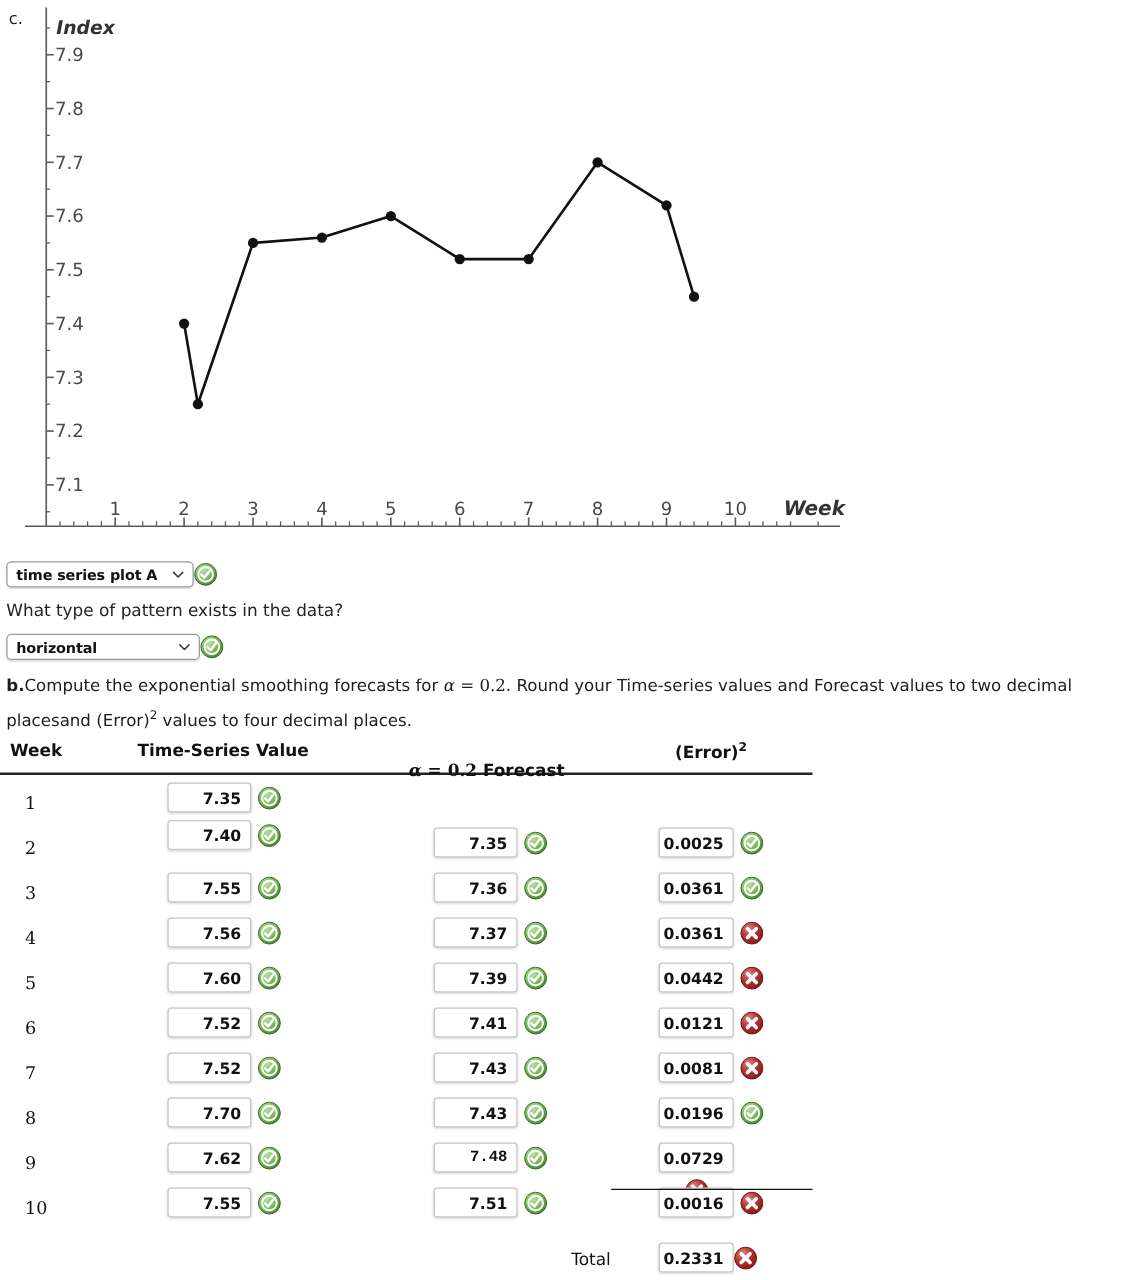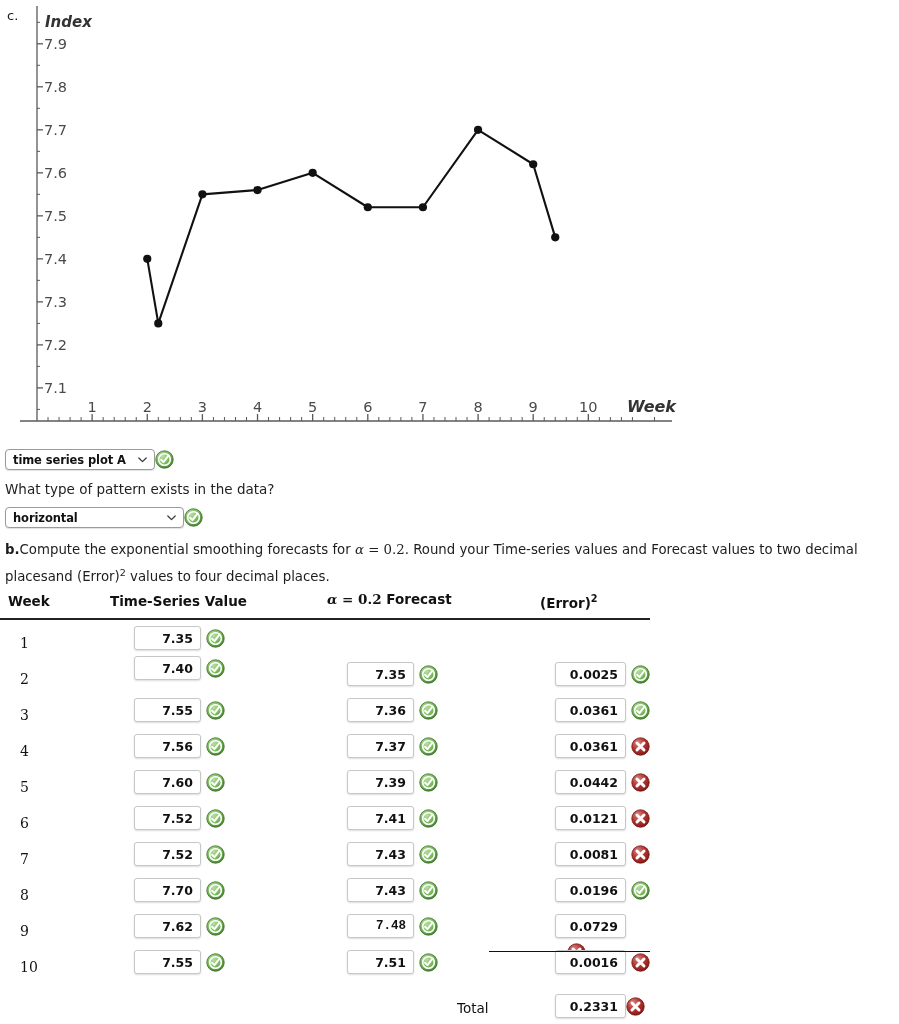--- a/index.html
+++ b/index.html
@@ -106,21 +106,21 @@
   }
   .th {
     position: absolute;
     font-weight: bold;
     font-size: 13.5px;
     color: #111;
     white-space: nowrap;
   }
   .th-week     { left: 8px;   top: 3px; }
   .th-value    { left: 110px; top: 3px; }
-  .th-forecast { left: 327px; top: 1px; }
+  .th-forecast { left: 327px; top: 19px; }
   .th-error    { left: 540px; top: 3px; }
 
   .rows { position: relative; }
   .row {
     position: relative;
     height: 36px;
   }
   .wk {
     position: absolute;
     left: 20px;
@@ -148,21 +148,21 @@
     box-shadow: 0 1px 2px rgba(0,0,0,.14);
     display: flex;
     align-items: center;
     justify-content: flex-end;
     padding-right: 7px;
     box-sizing: border-box;
     font-weight: bold;
     font-size: 12.5px;
     color: #111;
   }
-  .inbox.wide { width: 71px; margin-left: 28px; }
+  .inbox.wide { width: 60px; }
 
   .mark { width: 19px; height: 19px; flex: 0 0 auto; display: block; }
 
   
   .total-rule {
     position: absolute;
     left: 489px;
     top: 361px;
     width: 161px;
     height: 0;
@@ -319,21 +319,21 @@
     </defs>
     <circle cx="10" cy="10" r="9.2" fill="url(#gok1)" stroke="#356d21" stroke-width="0.8"></circle>
     <circle cx="10" cy="10" r="6.1" fill="none" stroke="#ffffff" stroke-width="1.7"></circle>
     <path d="M6.4 10.2 L8.9 12.8 L14.2 5.9" fill="none" stroke="#ffffff" stroke-width="2.1" stroke-linecap="round" stroke-linejoin="round"></path>
   </svg>
 </div>
 
 <div class="question-text">What type of pattern exists in the data?</div>
 
 <div class="dd-row" style="left:5px; top:507px;">
-  <div class="dropdown" style="width:179px;">
+  <div class="dropdown" style="width:155px;">
     <span class="dd-text">horizontal</span>
     <svg class="chev" viewBox="0 0 12 12">
       <path d="M2 4.3 L6 8.3 L10 4.3" fill="none" stroke="#3b3b3b" stroke-width="1.4" stroke-linecap="round" stroke-linejoin="round"></path>
     </svg>
   </div>
   <svg class="mark" viewBox="0 0 20 20">
     <circle cx="10" cy="10" r="9.2" fill="url(#gok1)" stroke="#356d21" stroke-width="0.8"></circle>
     <circle cx="10" cy="10" r="6.1" fill="none" stroke="#ffffff" stroke-width="1.7"></circle>
     <path d="M6.4 10.2 L8.9 12.8 L14.2 5.9" fill="none" stroke="#ffffff" stroke-width="2.1" stroke-linecap="round" stroke-linejoin="round"></path>
   </svg>

